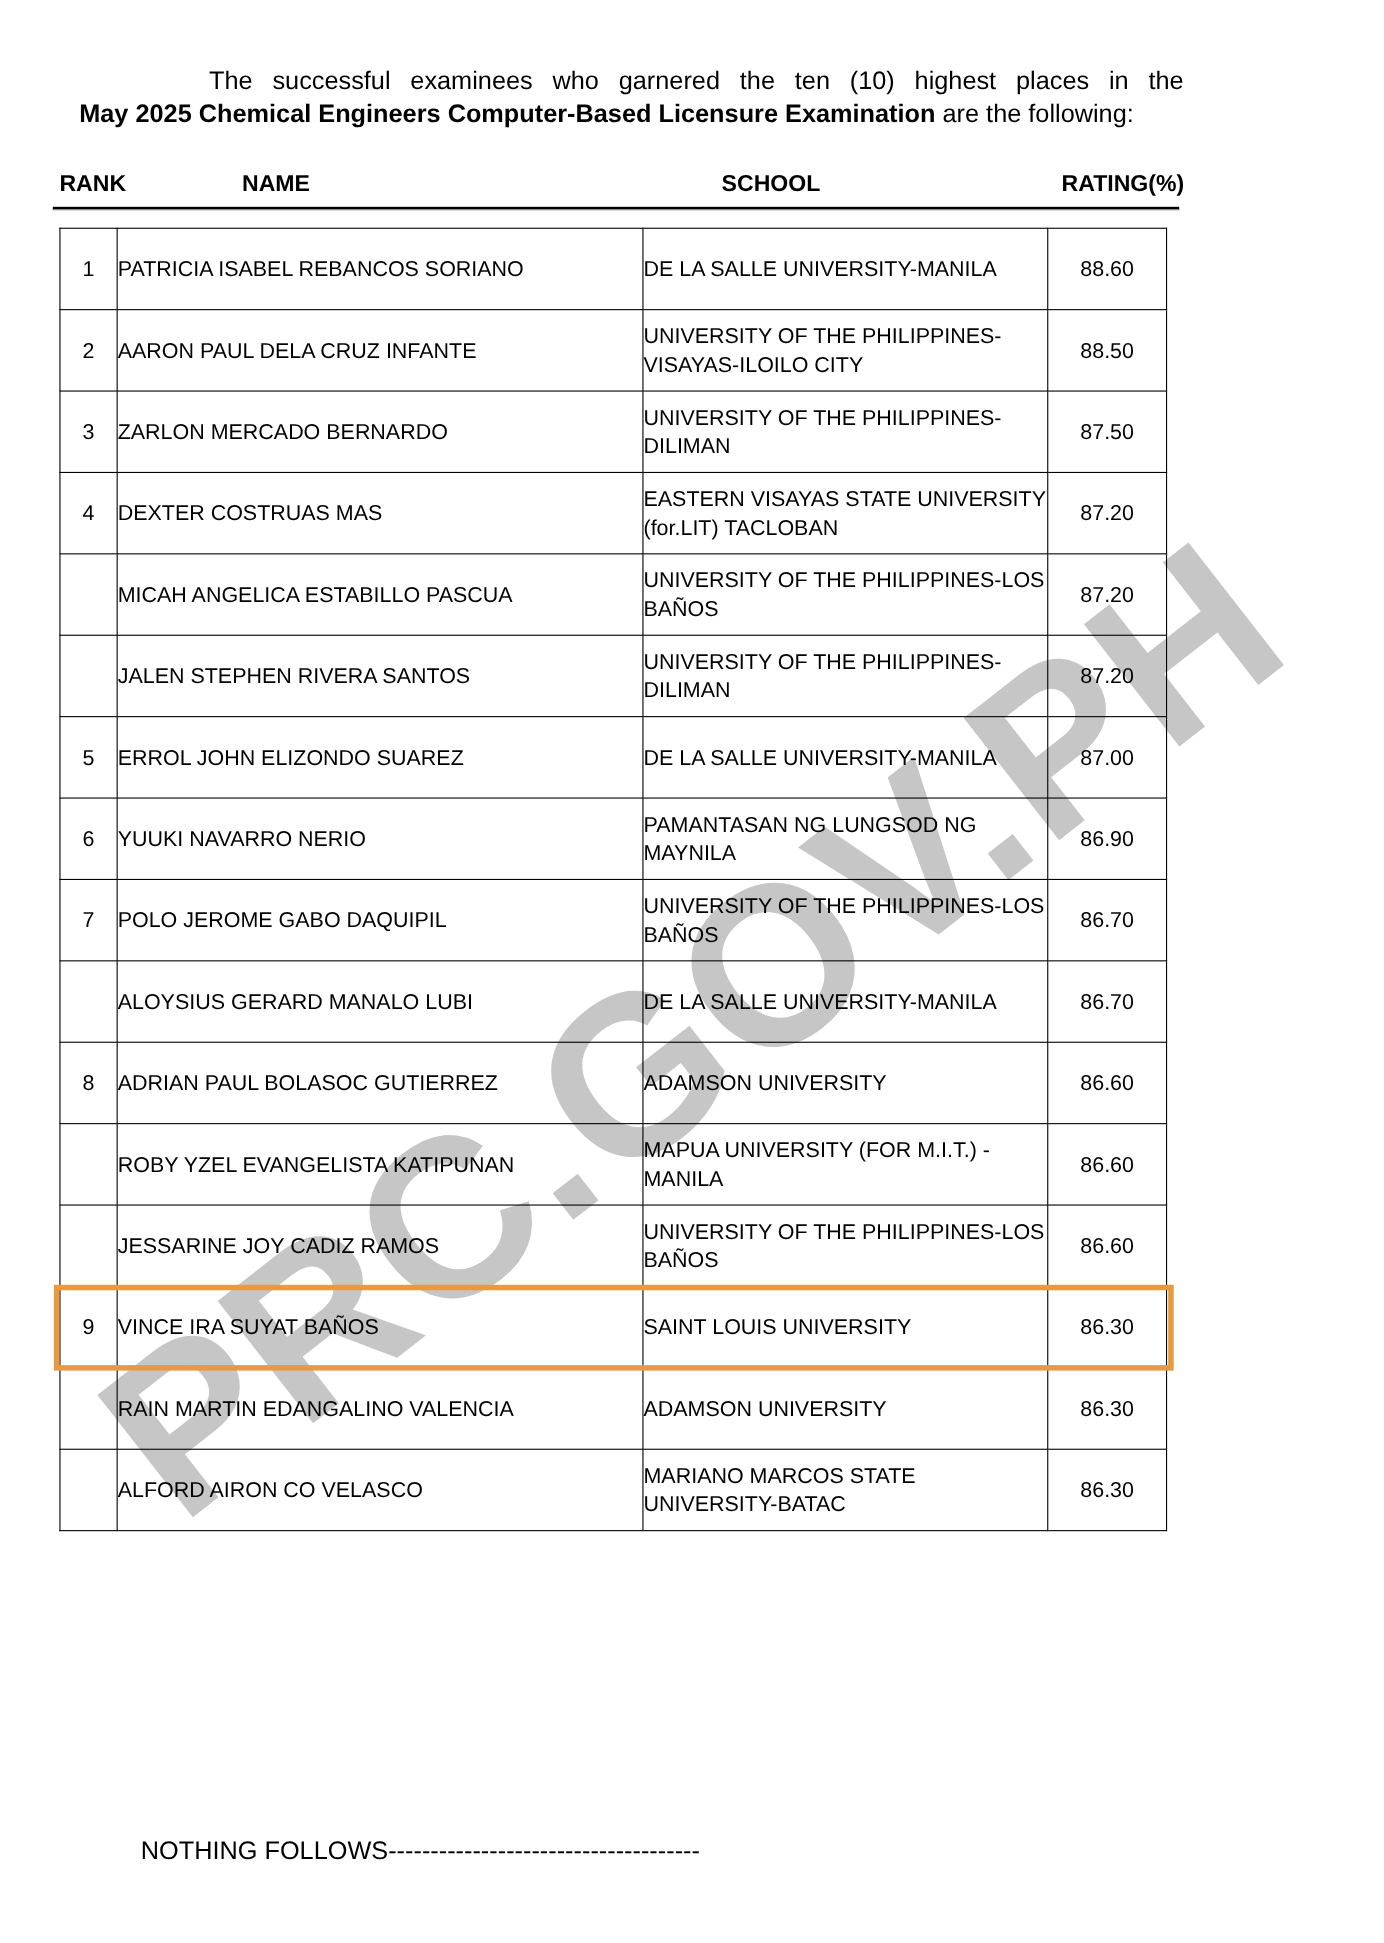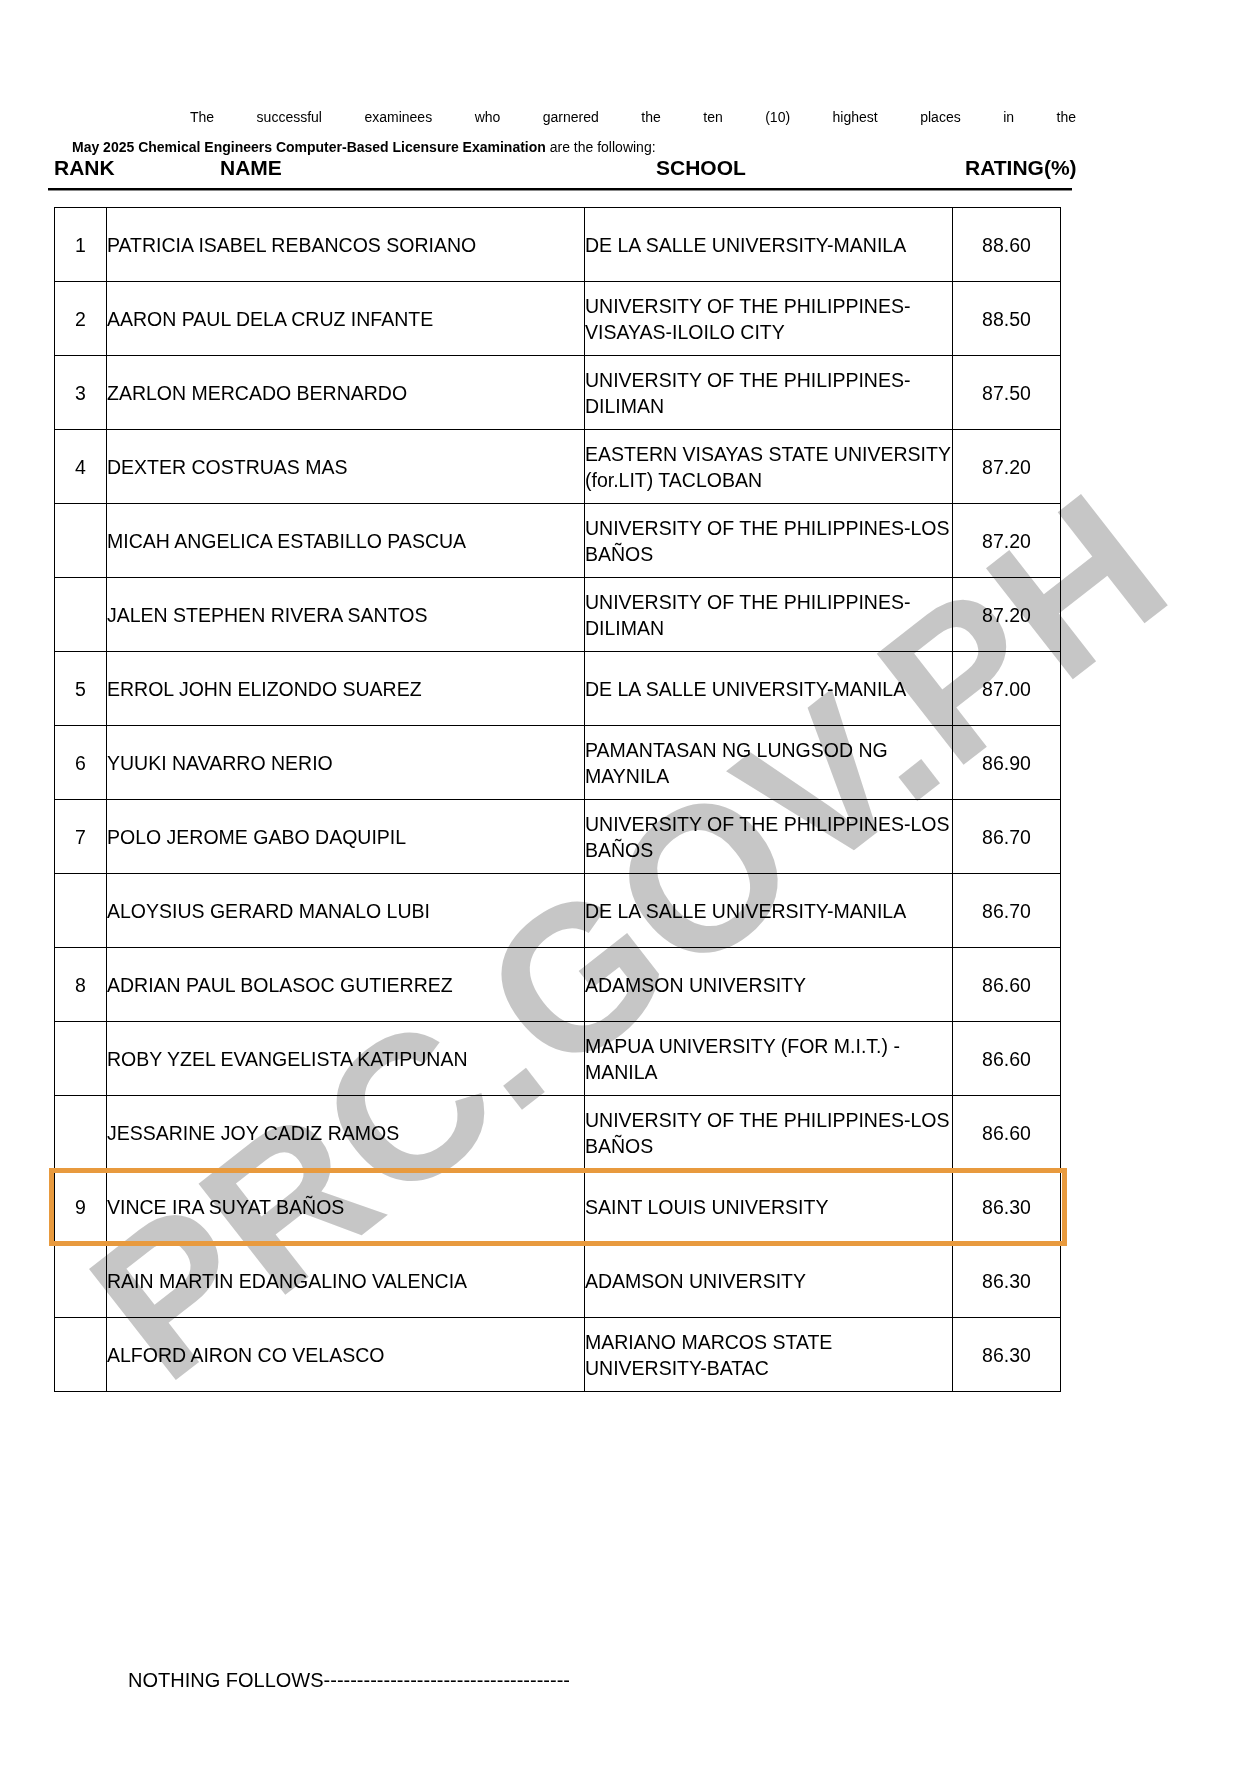--- a/index.html
+++ b/index.html
@@ -47,25 +47,24 @@
     white-space: nowrap;
     -webkit-text-stroke: 0px transparent;
   }
 
   
   .intro {
     position: absolute;
     left: 190px;
     top: 58px;
     width: 886px;
-    font-size: 14px;
+    font-size: 23px;
     line-height: 30px;
     text-align: justify;
     z-index: 10;
-    margin-top: 44px;
   }
   .intro .line1 {
     display: block;
     text-align: justify;
     text-align-last: justify;
   }
   .intro .line2 {
     display: block;
     text-align: left;
     margin-left: -118px;
@@ -146,21 +145,21 @@
     z-index: 20;
     pointer-events: none;
     background: transparent;
   }
 
   
   .footer {
     position: absolute;
     left: 128px;
     top: 1669px;
-    font-size: 20px;
+    font-size: 23px;
     letter-spacing: 0px;
     z-index: 10;
     white-space: nowrap;
   }
 </style>
 </head>
 <body>
 
 <div class="page">
 

